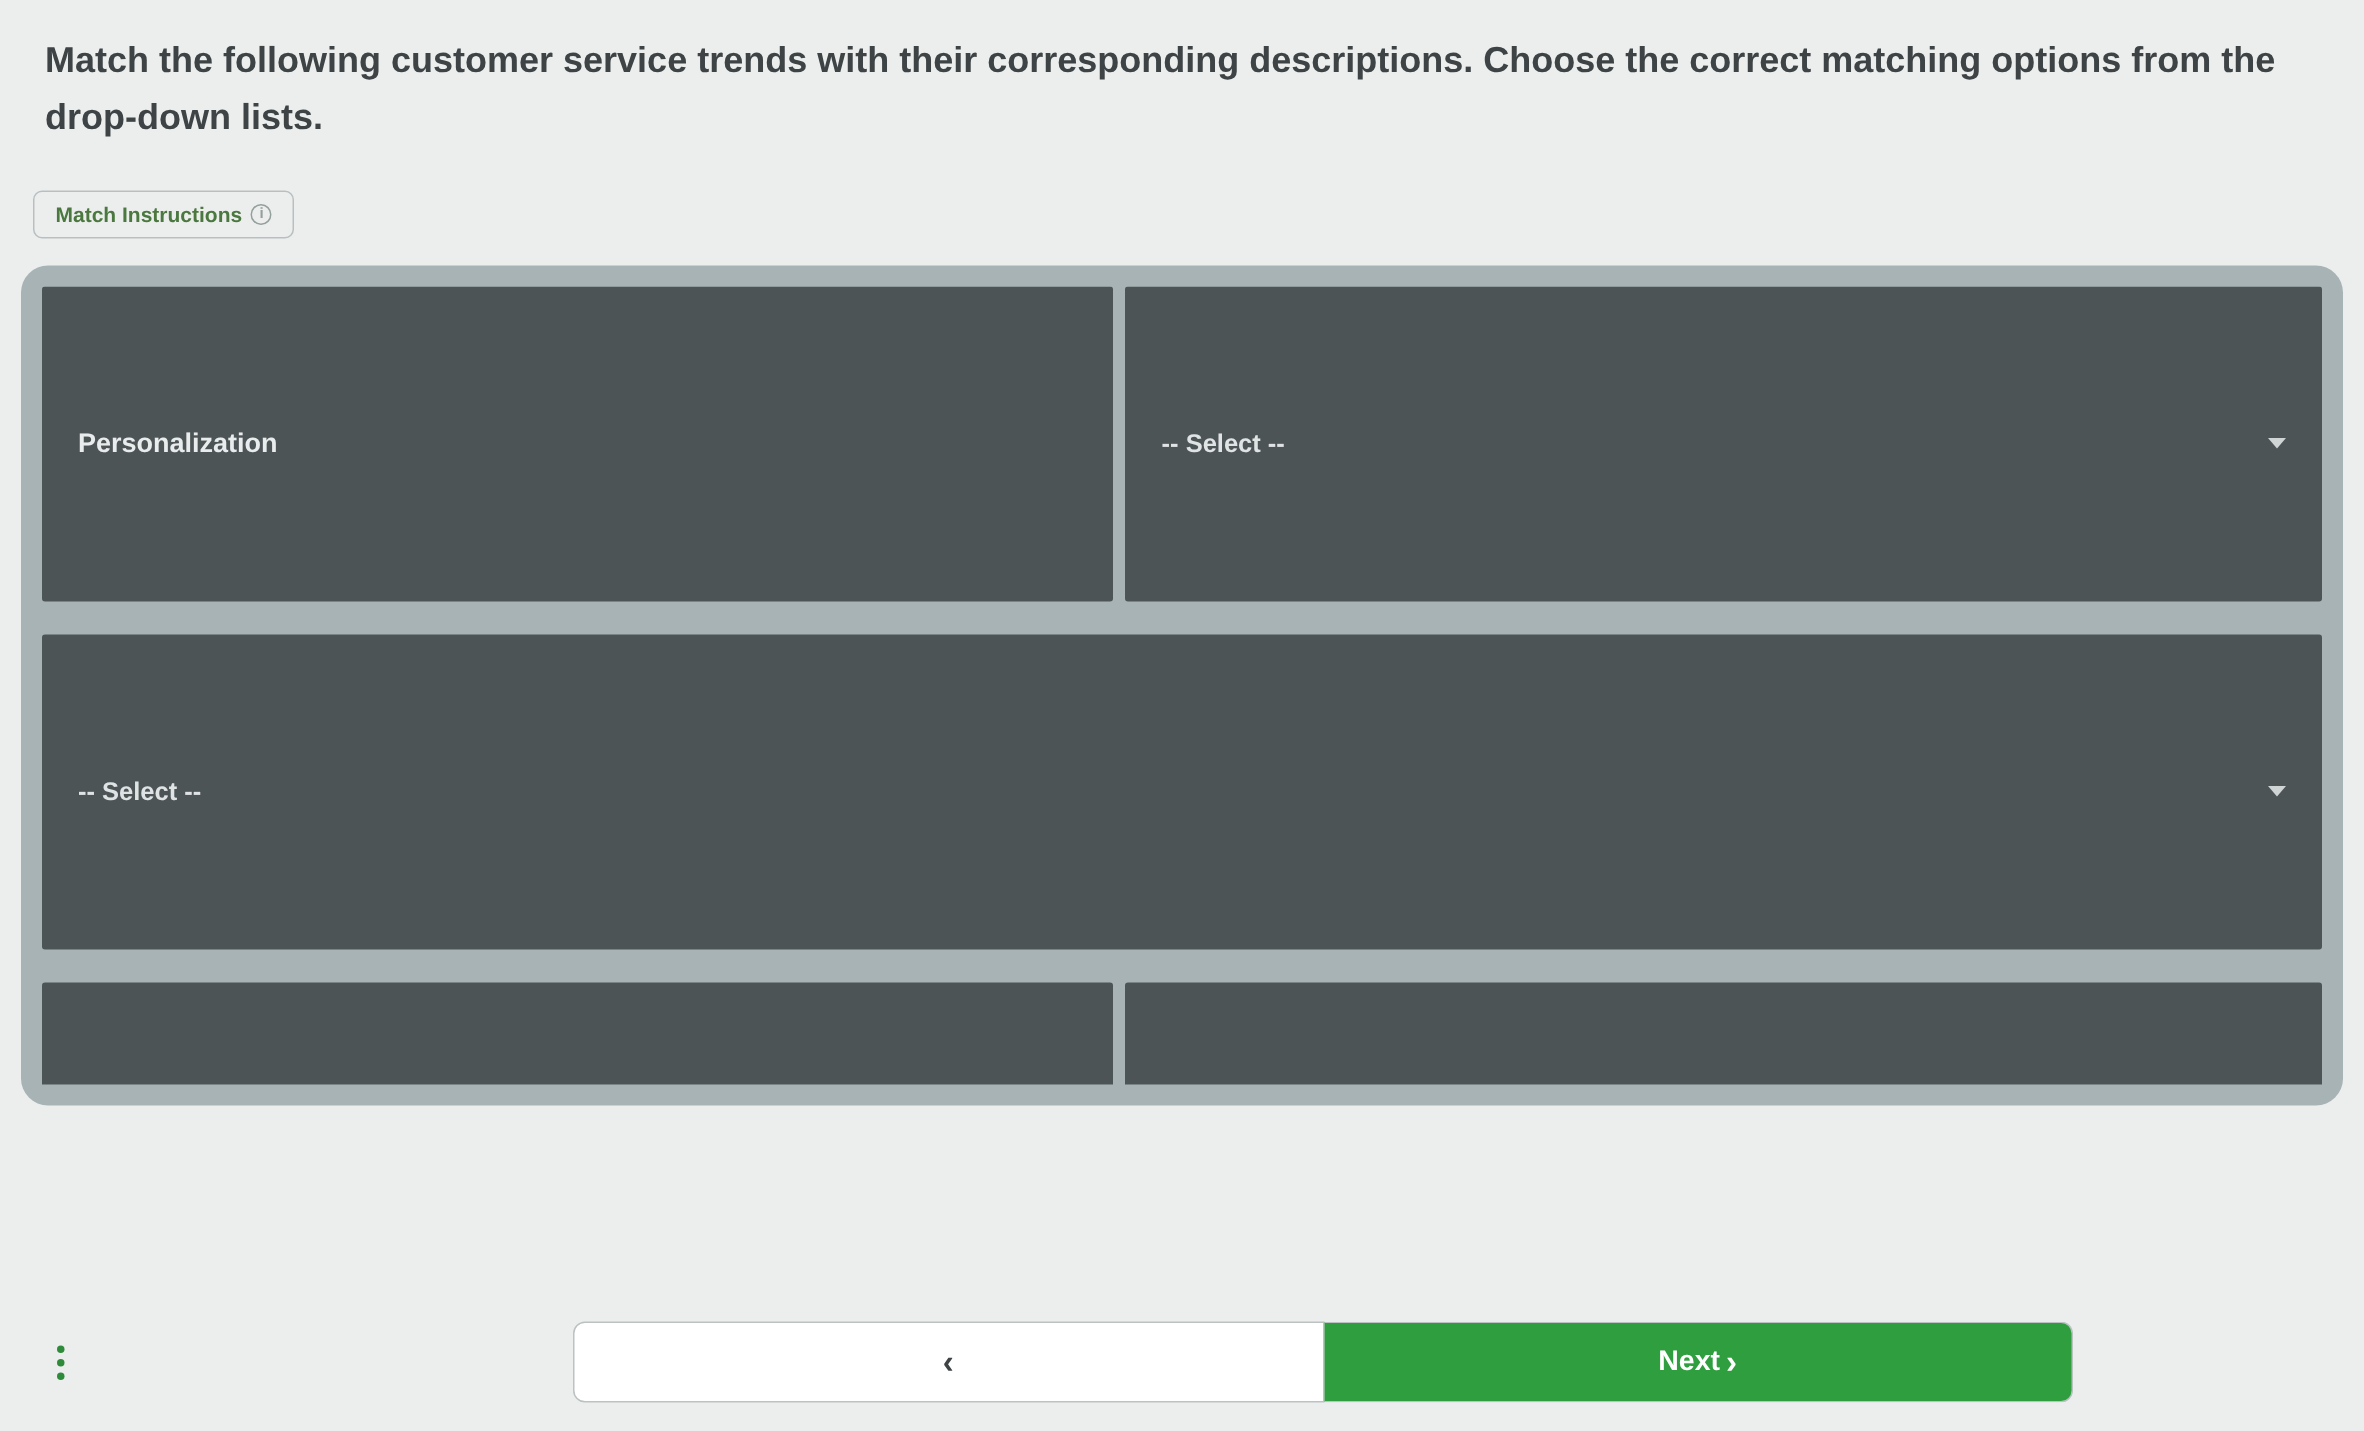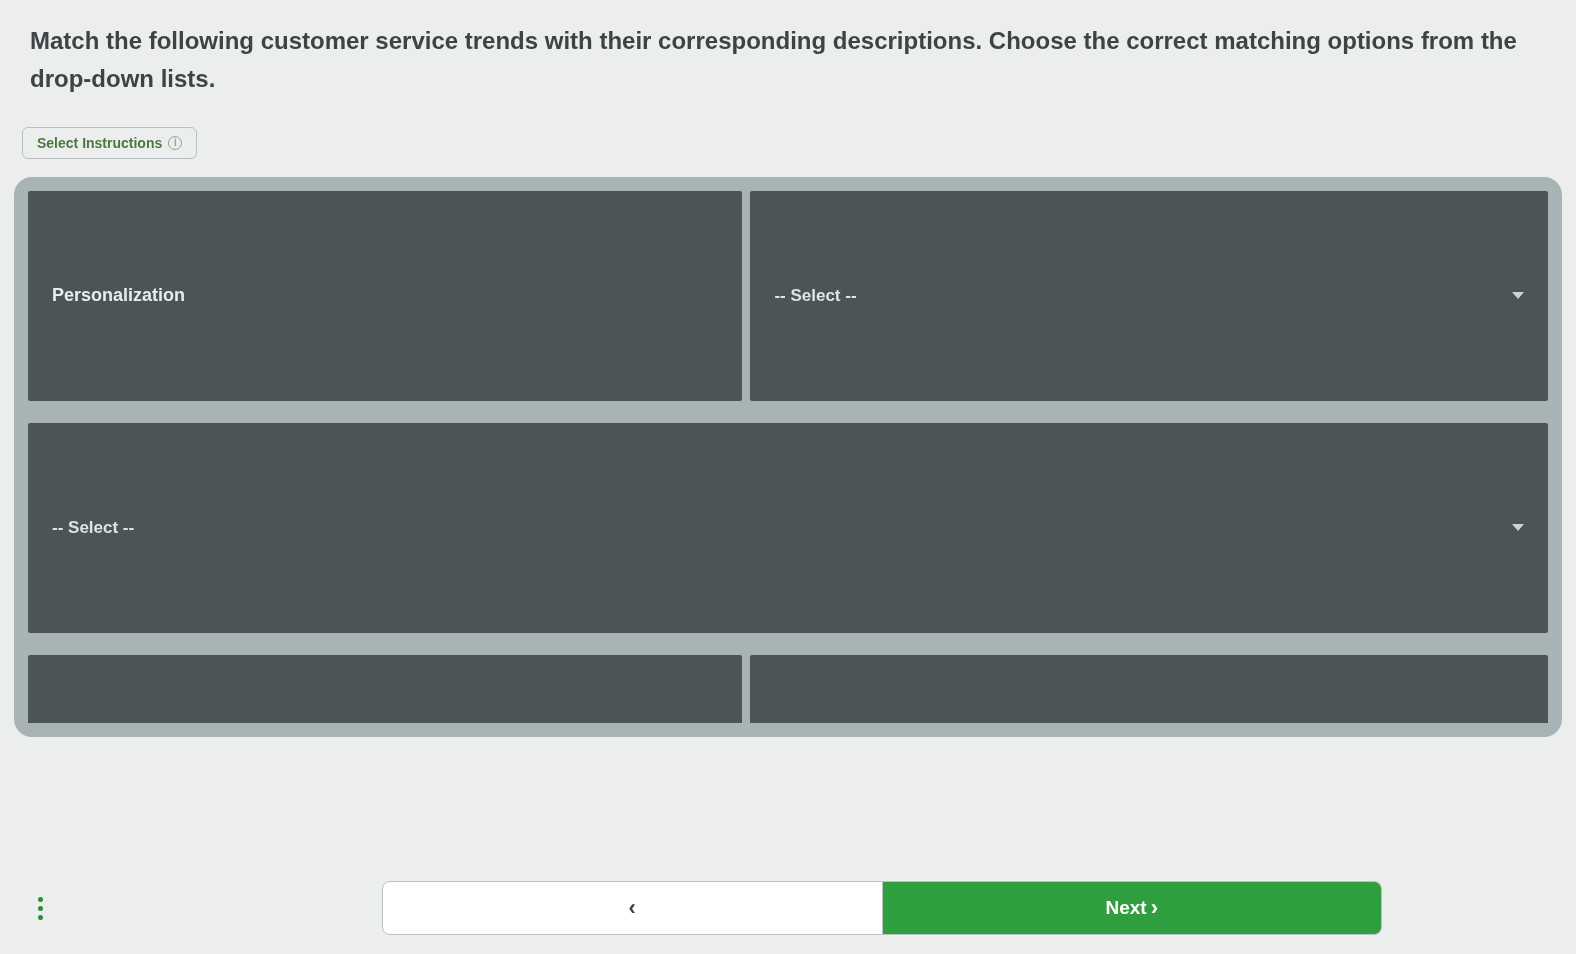--- a/index.html
+++ b/index.html
@@ -154,21 +154,21 @@
     }
   </style>
 </head>
 <body>
 
 
 
 <div class="prompt">Match the following customer service trends with their corresponding descriptions. Choose the correct matching options from the drop-down lists.</div>
 
 <button class="instructions-btn">
-  <span>Select Instructions</span>
+  <span>Match Instructions</span>
   <span class="info-icon">i</span>
 </button>
 
 <div class="panel-wrap">
   <div class="panel-wrap-inner">
 
     <div class="match-row">
       <div class="term-cell">
         <span class="term-label">Personalization</span>
       </div>

